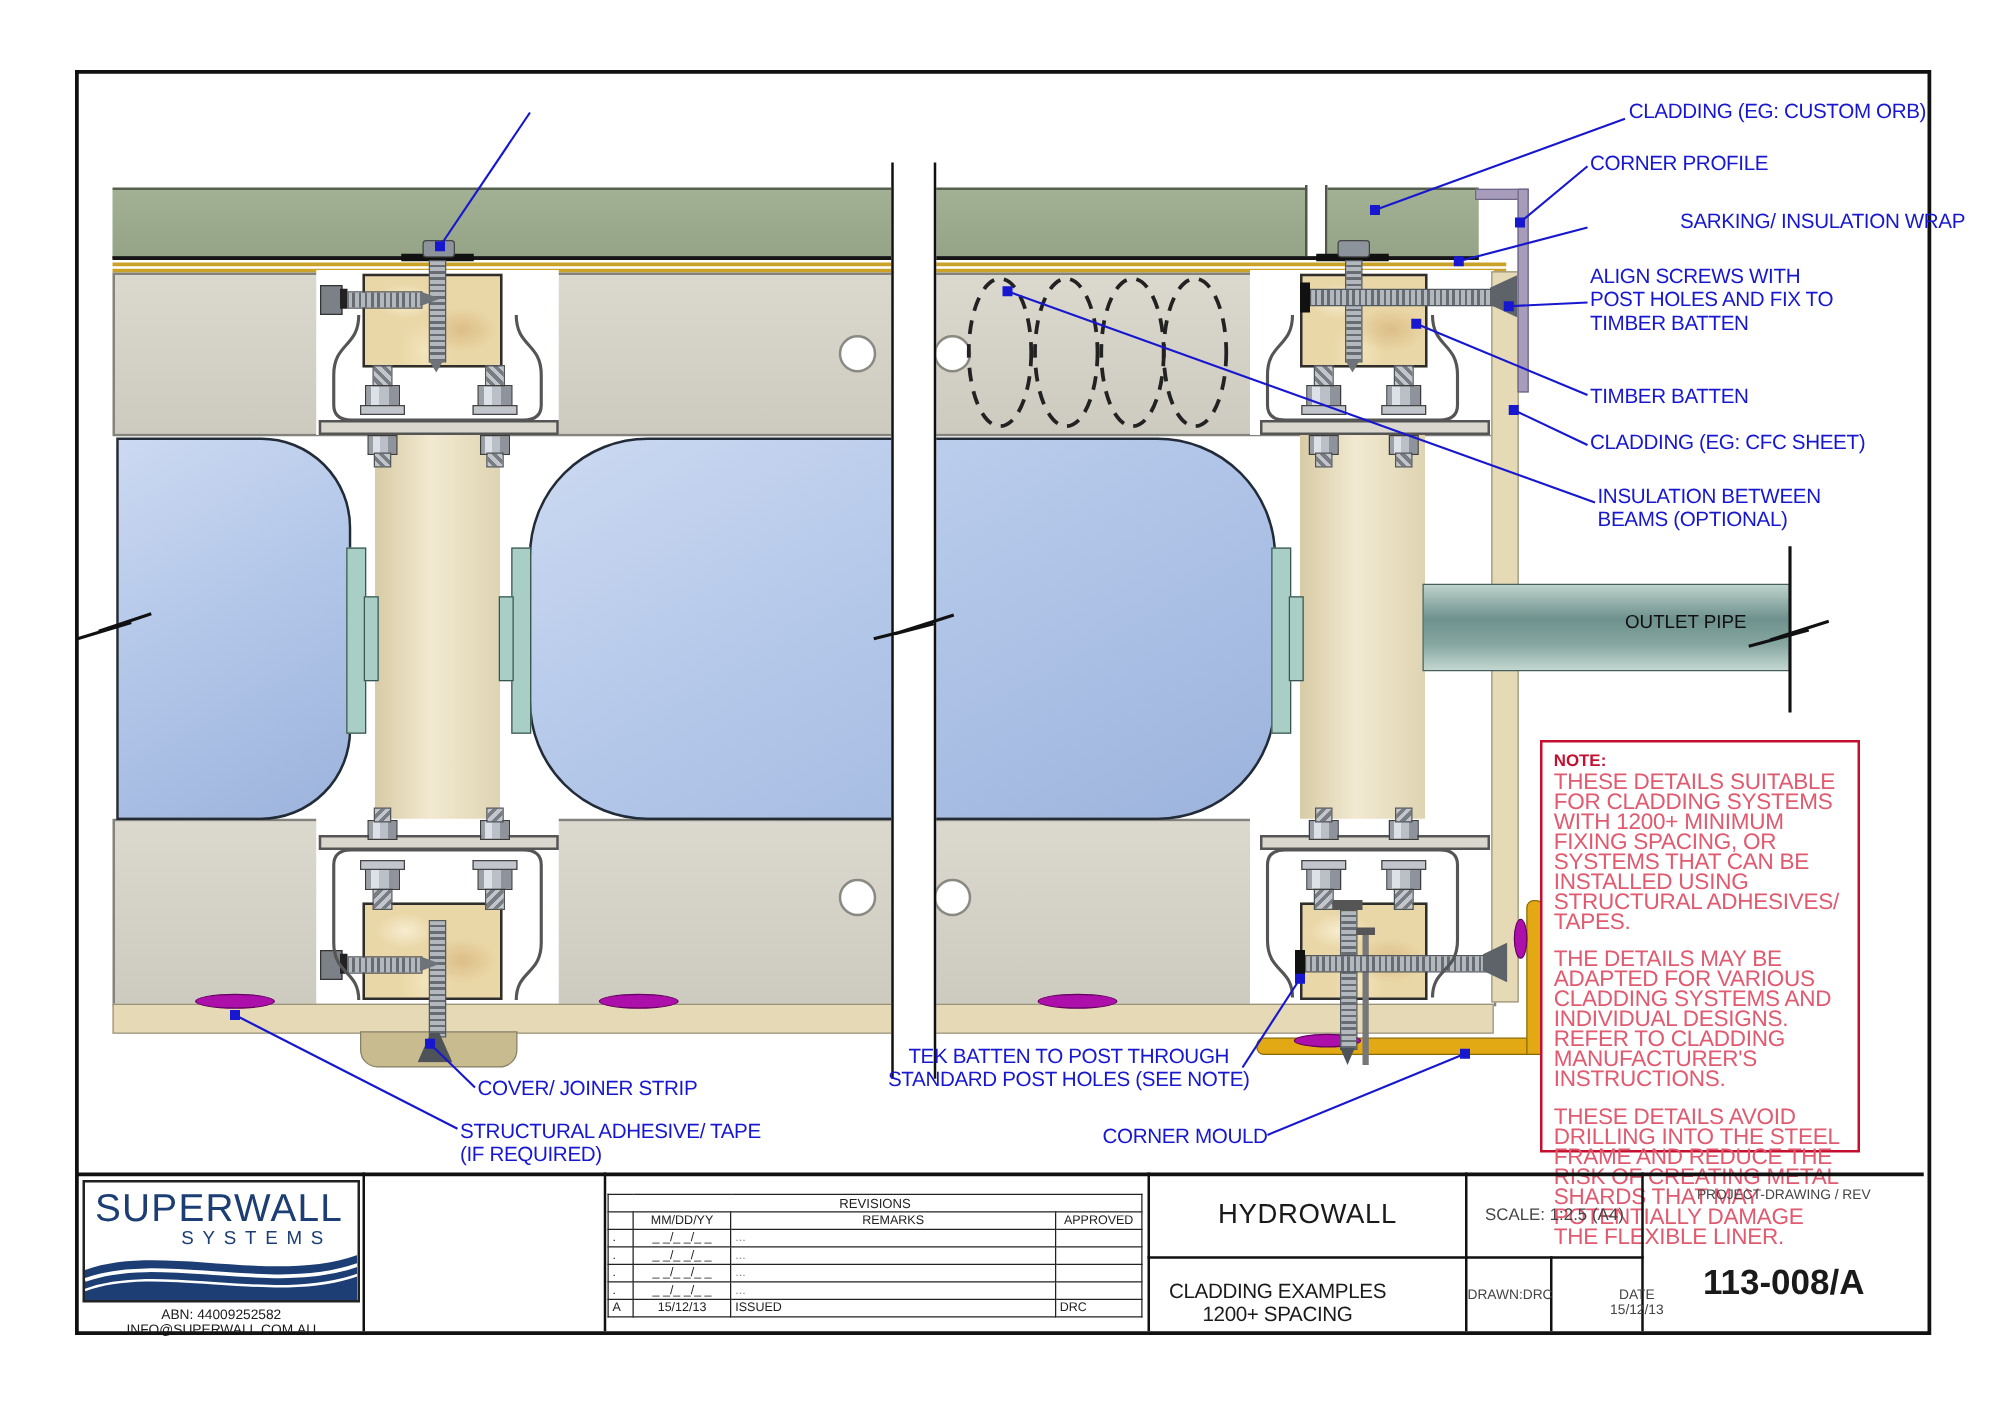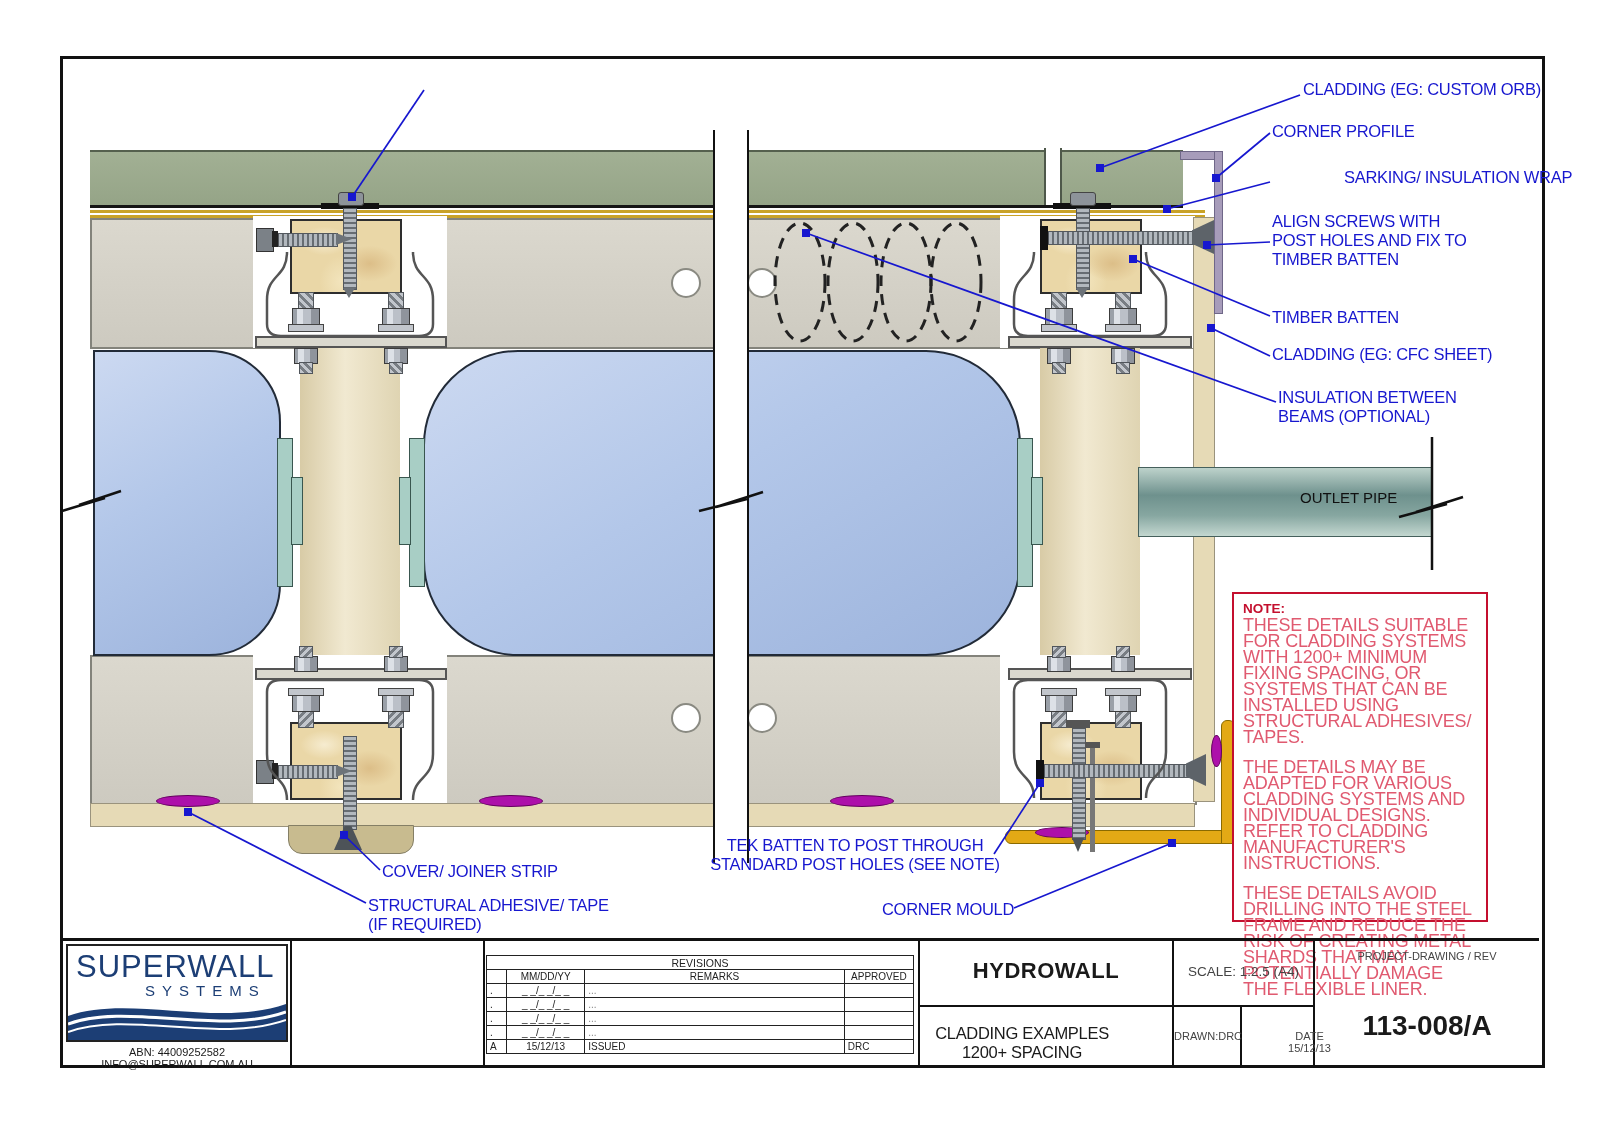--- a/index.html
+++ b/index.html
@@ -350,20 +350,20 @@
       <tr>
             <td>A</td>
             <td style="text-align:center;">15/12/13</td>
             <td>ISSUED</td>
             <td>DRC</td>
           </tr>
     </tbody>
       </table>
   </div>
 
-  <div class="tb-text" style="left:920px;top:958px;width:252px;text-align:center;font-size:22px;font-weight:bold;letter-spacing:0.5px;">HYDROWALL</div>
+  <div class="tb-text" style="left:920px;top:958px;width:252px;text-align:center;font-size:22px;font-weight:normal;letter-spacing:0.5px;">HYDROWALL</div>
   <div class="tb-text" style="left:920px;top:1024px;width:204px;text-align:center;font-size:16.5px;letter-spacing:-0.3px;">CLADDING EXAMPLES 1200+ SPACING</div>
   <div class="tb-text" style="left:1174px;top:964px;width:139px;text-align:center;font-size:13.5px;color:#444;">SCALE: 1:2.5  (A4)</div>
   <div class="tb-text" style="left:1174px;top:1030px;width:51px;text-align:center;font-size:11px;color:#444;">DRAWN:DRC</div>
   <div class="tb-text" style="left:1242px;top:1030px;width:71px;text-align:center;font-size:11px;color:#444;margin-left:32px;">DATE 15/12/13</div>
   <div class="tb-text" style="left:1315px;top:950px;width:224px;text-align:center;font-size:11px;color:#444;">PROJECT-DRAWING / REV</div>
   <div class="tb-text" style="left:1315px;top:1010px;width:224px;text-align:center;font-size:28px;font-weight:bold;">113-008/A</div>
 </div>
 
 </body></html>

